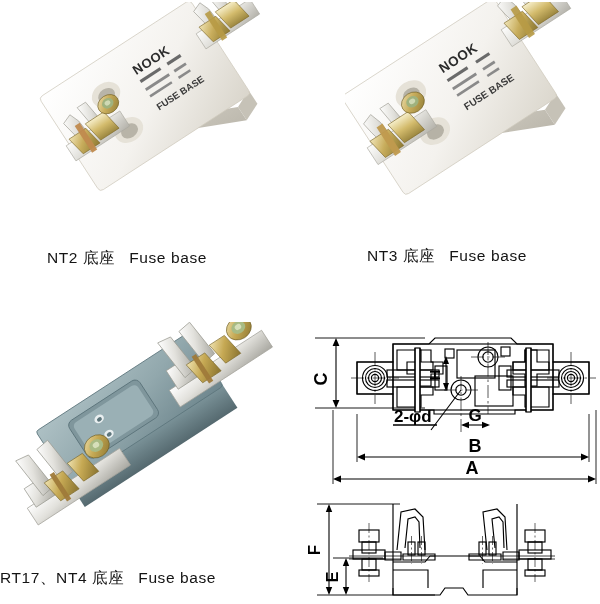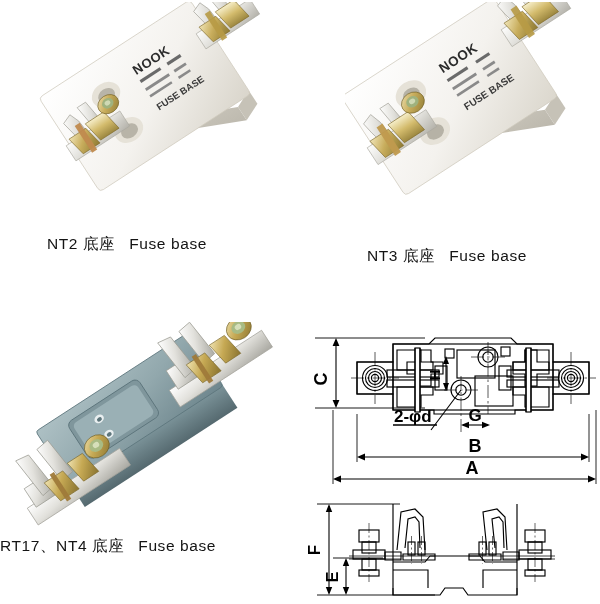--- a/index.html
+++ b/index.html
@@ -27,23 +27,23 @@
   .caption {
     position: absolute;
     font-family: "Liberation Sans", sans-serif;
     font-size: 15.5px;
     font-weight: 500;
     letter-spacing: 0.6px;
     color: #141414;
     white-space: nowrap;
   }
   .caption .sp { display: inline-block; width: 14px; }
-  #cap-nt2 { left: 47px;  top: 234px; }
+  #cap-nt2 { left: 47px;  top: 248px; }
   #cap-nt3 { left: 367px; top: 246px; }
-  #cap-rt17 { left: 0px;  top: 536px; font-size: 15.5px; }
+  #cap-rt17 { left: 0px;  top: 568px; font-size: 15.5px; }
 
   
   .photo {
     position: absolute;
     overflow: hidden;
   }
   #photo-nt2  { left: 34px;  top: 2px;   width: 268px; height: 222px; }
   #photo-nt3  { left: 345px; top: 2px;   width: 255px; height: 222px; }
   #photo-rt17 { left: 8px;   top: 322px; width: 296px; height: 245px; }
 

